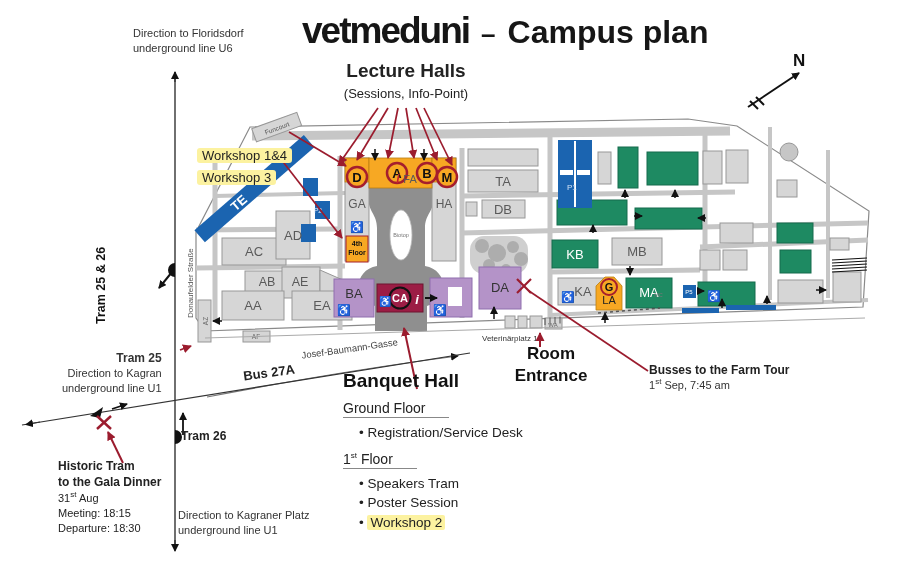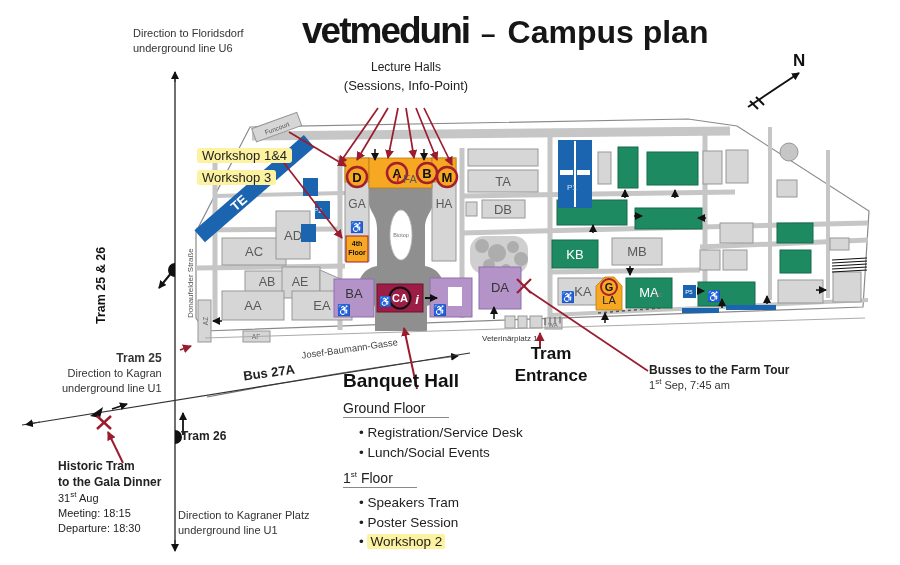--- a/index.html
+++ b/index.html
@@ -6,21 +6,21 @@
   body{width:900px;height:565px;position:relative;background:#fff;overflow:hidden;
        font-family:"Liberation Sans",sans-serif;color:#222;}
   .abs{position:absolute;}
   
   .hdr{left:302px;top:10px;display:flex;align-items:baseline;}
   .logo{font-size:37px;font-weight:bold;letter-spacing:-2px;color:#161616;}
   .hsep{font-size:26px;font-weight:bold;margin:0 12px;color:#161616;}
   .htitle{font-size:32px;font-weight:bold;color:#161616;}
   
   .lect{left:325px;top:60px;width:162px;text-align:center;}
-  .lect .t{font-size:12px;font-weight:normal;}
+  .lect .t{font-size:19px;font-weight:bold;}
   .lect .s{font-size:13px;margin-top:4px;}
   .pill{background:#fcf2a0;border-radius:3px;padding:0 5px;font-size:13px;white-space:nowrap;margin-top:29px;}
   .ws14{left:197px;top:119px;}
   .ws3{left:197px;top:141px;}
   .small{font-size:11px;line-height:1.35;color:#333;}
   .dirF{left:133px;top:26px;}
   .vtext{writing-mode:vertical-rl;transform:rotate(180deg);}
   .tram2526{left:94px;top:224px;height:100px;font-size:12.5px;font-weight:bold;color:#111;}
   .donau{left:186px;top:226px;height:92px;font-size:8px;color:#555;}
   .tram25b{left:62px;top:350px;text-align:right;}
@@ -358,35 +358,34 @@
   <div class="b">to the Gala Dinner</div>
   <div><span>31</span><sup>st</sup><span> Aug</span></div>
   <div>Meeting: 18:15</div>
   <div>Departure: 18:30</div>
 </div>
 
 <div class="abs bus27">Bus 27A</div>
 <div class="abs jbg">Josef-Baumann-Gasse</div>
 
 <div class="abs mainEnt">
-  <div>Tram</div>
+  <div>Room</div>
   <div>Entrance</div>
 </div>
 
 <div class="abs busses">
   <div class="b">Busses to the Farm Tour</div>
   <div class="s"><span>1</span><sup>st</sup><span> Sep, 7:45 am</span></div>
 </div>
 
 <div class="abs banq">
   <div class="title">Banquet Hall</div>
   <div class="fhead">Ground Floor</div>
   <ul>
     <li>Registration/Service Desk</li>
-    <li>Lunch/Social Events</li>
   </ul>
   <div class="fhead"><span>1</span><sup>st</sup><span> Floor</span></div>
   <ul>
     <li>Speakers Tram</li>
     <li>Poster Session</li>
     <li><span class="hl">Workshop 2</span></li>
   </ul>
 </div>
 
 </body></html>

